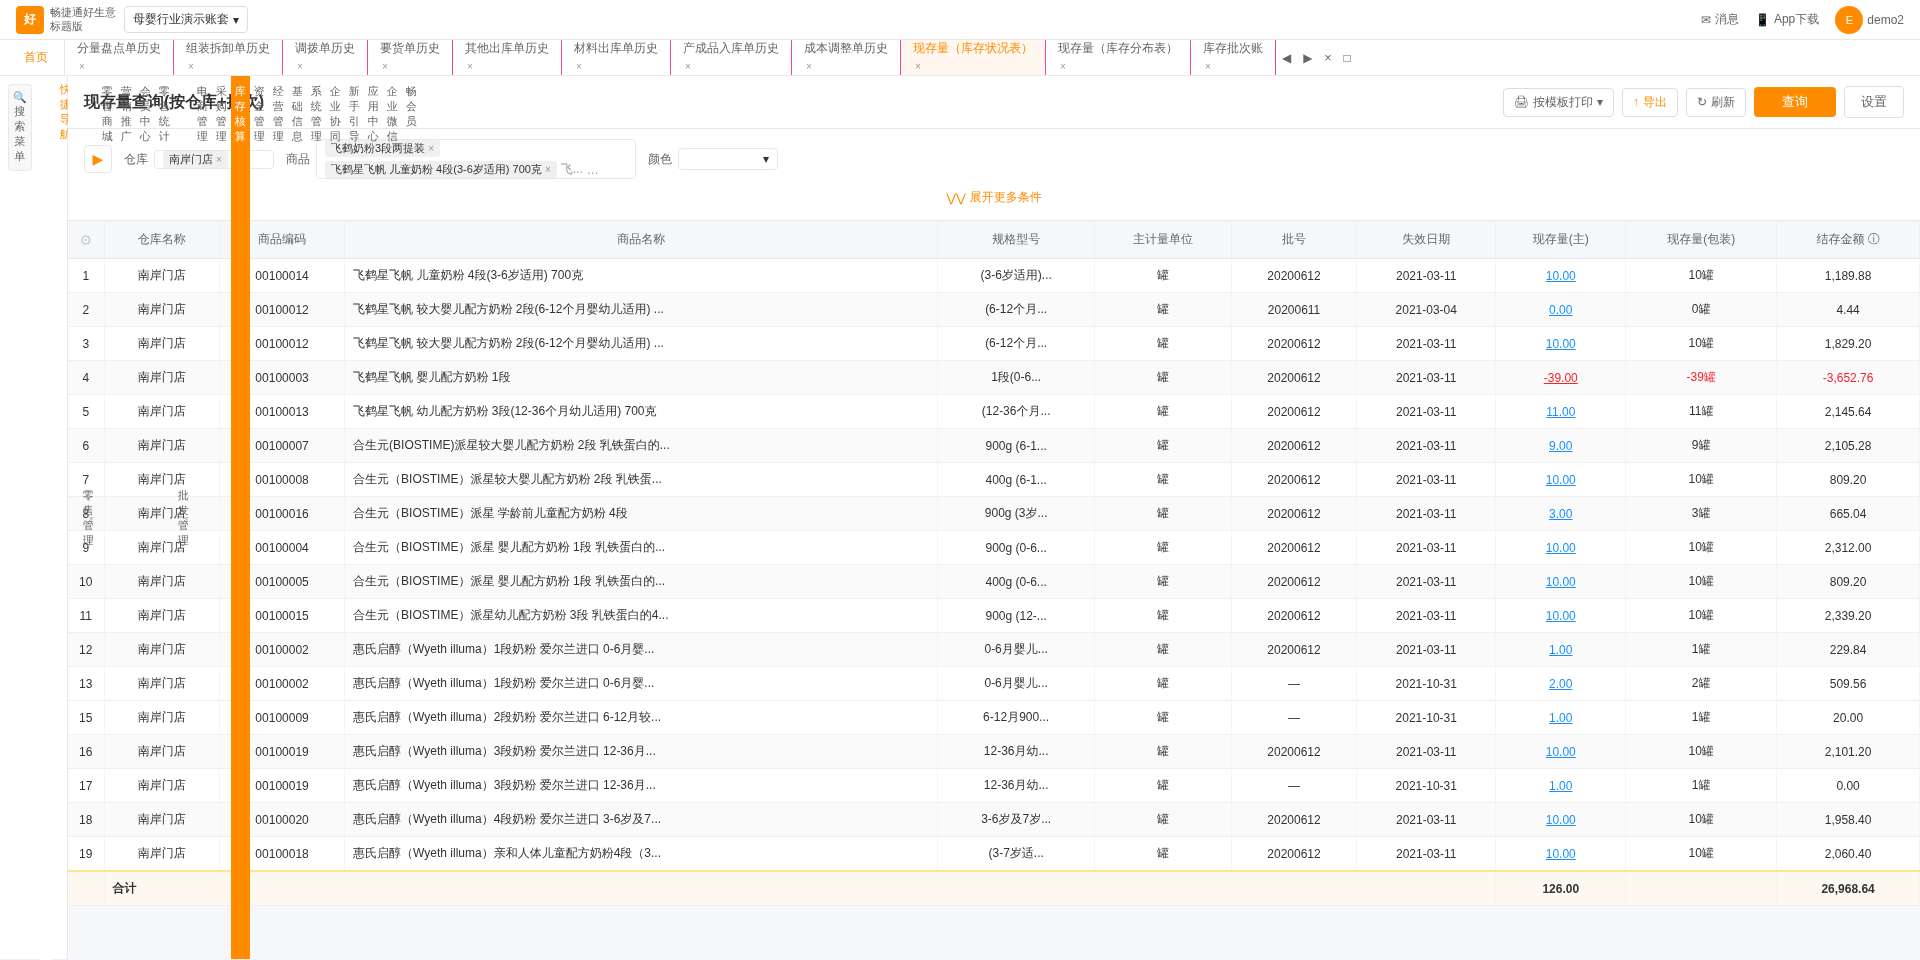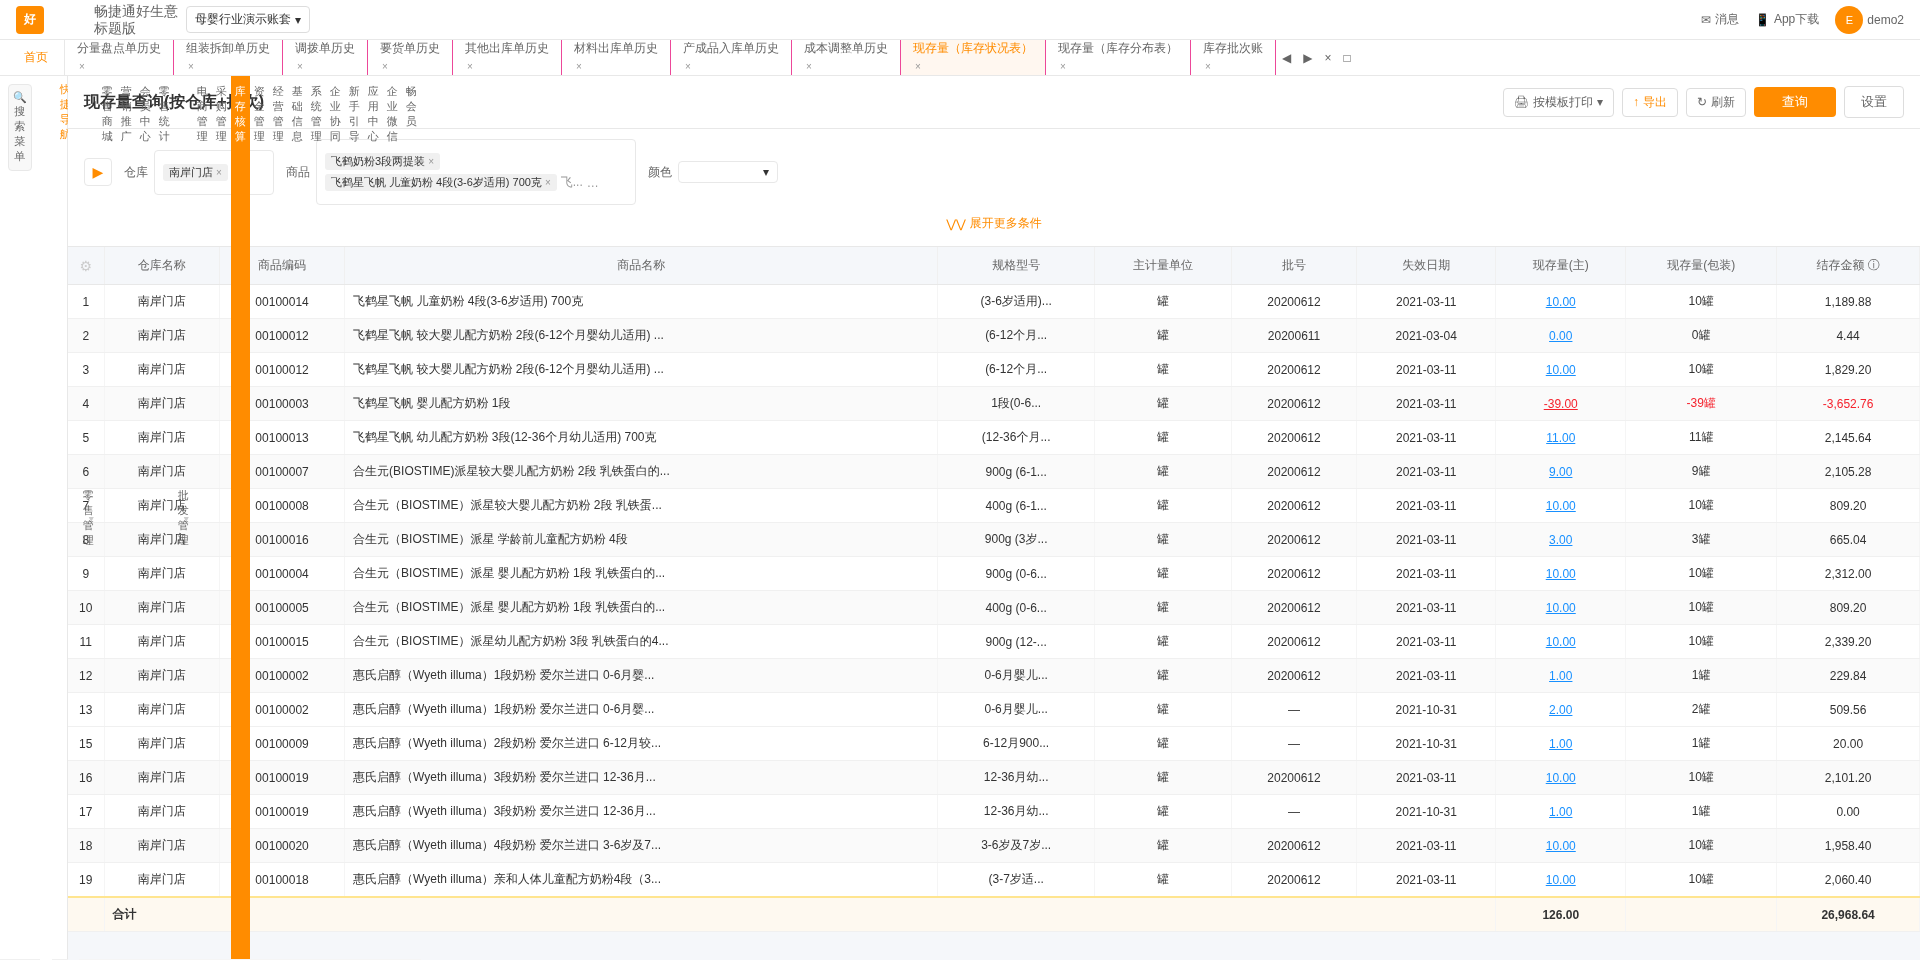--- a/index.html
+++ b/index.html
@@ -31,21 +31,21 @@
       height: 28px;
       background: #ff8c00;
       border-radius: 4px;
       display: flex;
       align-items: center;
       justify-content: center;
       color: white;
       font-size: 12px;
       font-weight: bold;
     }
-    .logo-text { font-size: 14px; color: #666; line-height: 1.2; margin-left: 44px; }
+    .logo-text { font-size: 11px; color: #666; line-height: 1.2; }
     .dropdown-selector {
       display: flex;
       align-items: center;
       gap: 4px;
       padding: 4px 8px;
       border: 1px solid #ddd;
       border-radius: 4px;
       cursor: pointer;
       font-size: 12px;
       color: #333;
@@ -308,21 +308,21 @@
       color: #666;
       white-space: nowrap;
     }
     .filter-input {
       display: flex;
       align-items: center;
       min-width: 120px;
       max-width: 300px;
       border: 1px solid #e8e8e8;
       border-radius: 4px;
-      padding: 13px 8px;
+      padding: 0 8px;
       background: #fff;
       gap: 4px;
       flex-wrap: wrap;
     }
     .filter-tag {
       display: flex;
       align-items: center;
       gap: 3px;
       background: #f0f0f0;
       border-radius: 3px;

